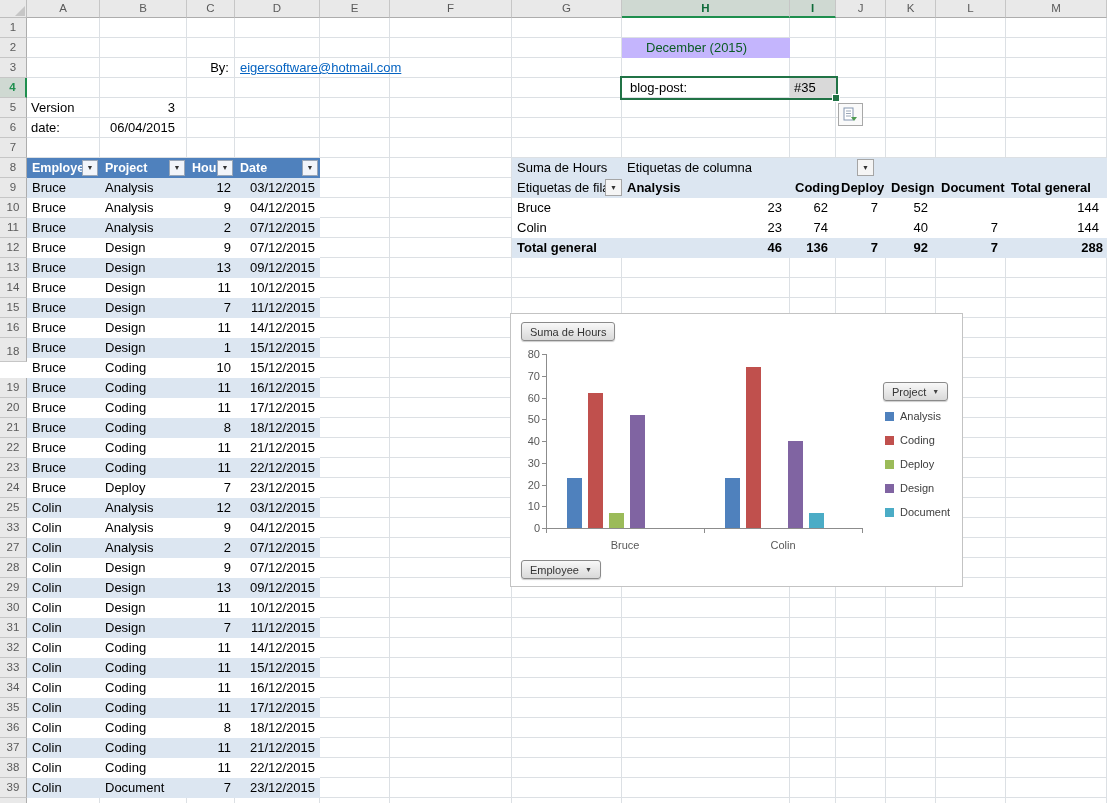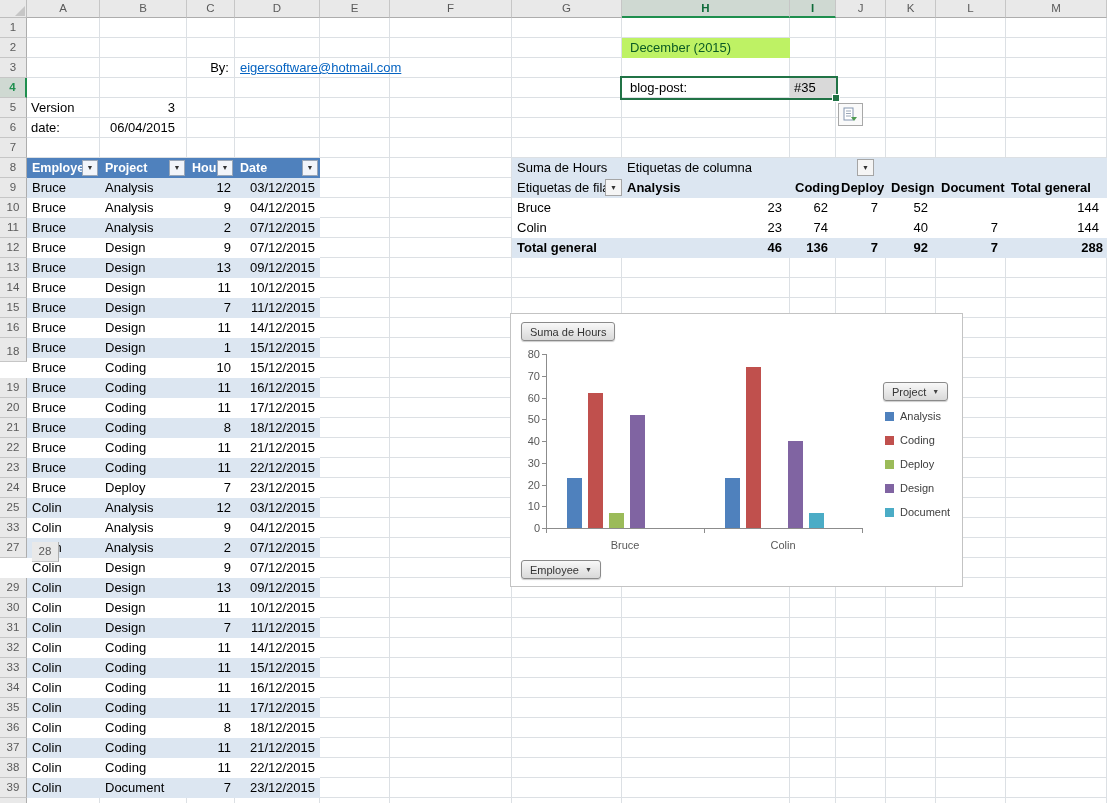--- a/index.html
+++ b/index.html
@@ -12,21 +12,21 @@
   .colhdr{position:absolute;top:0;height:18px;background:#E9E9E9;border-right:1px solid #C6C6C6;border-bottom:1px solid #ADADAD;font-size:11.5px;color:#5A5A5A;text-align:center;line-height:17px;z-index:4;cursor:pointer}
   .selhdr{background:#CFD9D2;color:#0E6B39;border-bottom:2px solid #1E8F4E;font-weight:bold}
   .rowhdr{position:absolute;left:0;width:27px;height:20px;background:#E9E9E9;border-right:1px solid #ADADAD;border-bottom:1px solid #C6C6C6;font-size:11.5px;color:#5A5A5A;text-align:center;line-height:19px;z-index:4;cursor:pointer}
   .selrowhdr{background:#CFD9D2;color:#1E8F4E;border-right:2px solid #1E8F4E;font-weight:bold}
   
   .vline{position:absolute;top:18px;height:785px;width:1px;background:#DCE0E4;z-index:0}
   .hline{position:absolute;left:27px;width:1080px;height:1px;background:#DCE0E4;z-index:0}
   
   .cell{position:absolute;height:20px;line-height:20px;white-space:nowrap;z-index:1;cursor:cell}
   .title{font-size:15px;font-weight:bold}
-  .month{background:#bef264;color:#0B5B24;padding-left:8px}
+  .month{background:#c4b5fd;color:#0B5B24;padding-left:24px}
   .link{color:#0563C1;text-decoration:underline;cursor:pointer;display:block}
   .blogval{background:#D9D9D9}
   .selbox{position:absolute;left:620px;top:76px;width:218px;height:24px;border:2px solid #217346;z-index:3;pointer-events:none}
   .selbox:after{content:"";position:absolute;right:-4px;bottom:-4px;width:6px;height:6px;background:#217346;border:1px solid #fff}
   .smarttag{position:absolute;left:838px;top:103px;width:25px;height:23px;background:#FAFAFA;border:1px solid #A8A8A8;z-index:2;display:flex;align-items:center;justify-content:center;cursor:pointer}
   
   .thead-cell{position:absolute;height:20px;background:#4F81BD;z-index:1}
   .thead-label{position:absolute;left:5px;line-height:20px;color:#fff;font-weight:bold;font-size:12.5px;white-space:nowrap}
   .filter-btn{position:absolute;right:2px;top:2px;width:16px;height:16px;background:#F2F5FA;border:1px solid #9AA7B8;text-align:center;line-height:14px;font-size:7px;color:#333;cursor:pointer}
   .trow{position:absolute;left:27px;width:293px;height:20px;display:flex;z-index:1;background:#fff;cursor:cell}
@@ -155,21 +155,21 @@
       <div class="rowhdr" style="top: 342px;">18</div>
       <div class="rowhdr" style="top: 378px;">19</div>
       <div class="rowhdr" style="top: 398px;">20</div>
       <div class="rowhdr" style="top: 418px;">21</div>
       <div class="rowhdr" style="top: 438px;">22</div>
       <div class="rowhdr" style="top: 458px;">23</div>
       <div class="rowhdr" style="top: 478px;">24</div>
       <div class="rowhdr" style="top: 498px;">25</div>
       <div class="rowhdr" style="top: 518px;">33</div>
       <div class="rowhdr" style="top: 538px;">27</div>
-      <div class="rowhdr" style="top: 542px; margin-left: 32px;">28</div>
+      <div class="rowhdr" style="top: 558px;">28</div>
       <div class="rowhdr" style="top: 578px;">29</div>
       <div class="rowhdr" style="top: 598px;">30</div>
       <div class="rowhdr" style="top: 618px;">31</div>
       <div class="rowhdr" style="top: 638px;">32</div>
       <div class="rowhdr" style="top: 658px;">33</div>
       <div class="rowhdr" style="top: 678px;">34</div>
       <div class="rowhdr" style="top: 698px;">35</div>
       <div class="rowhdr" style="top: 718px;">36</div>
       <div class="rowhdr" style="top: 738px;">37</div>
       <div class="rowhdr" style="top: 758px;">38</div>

